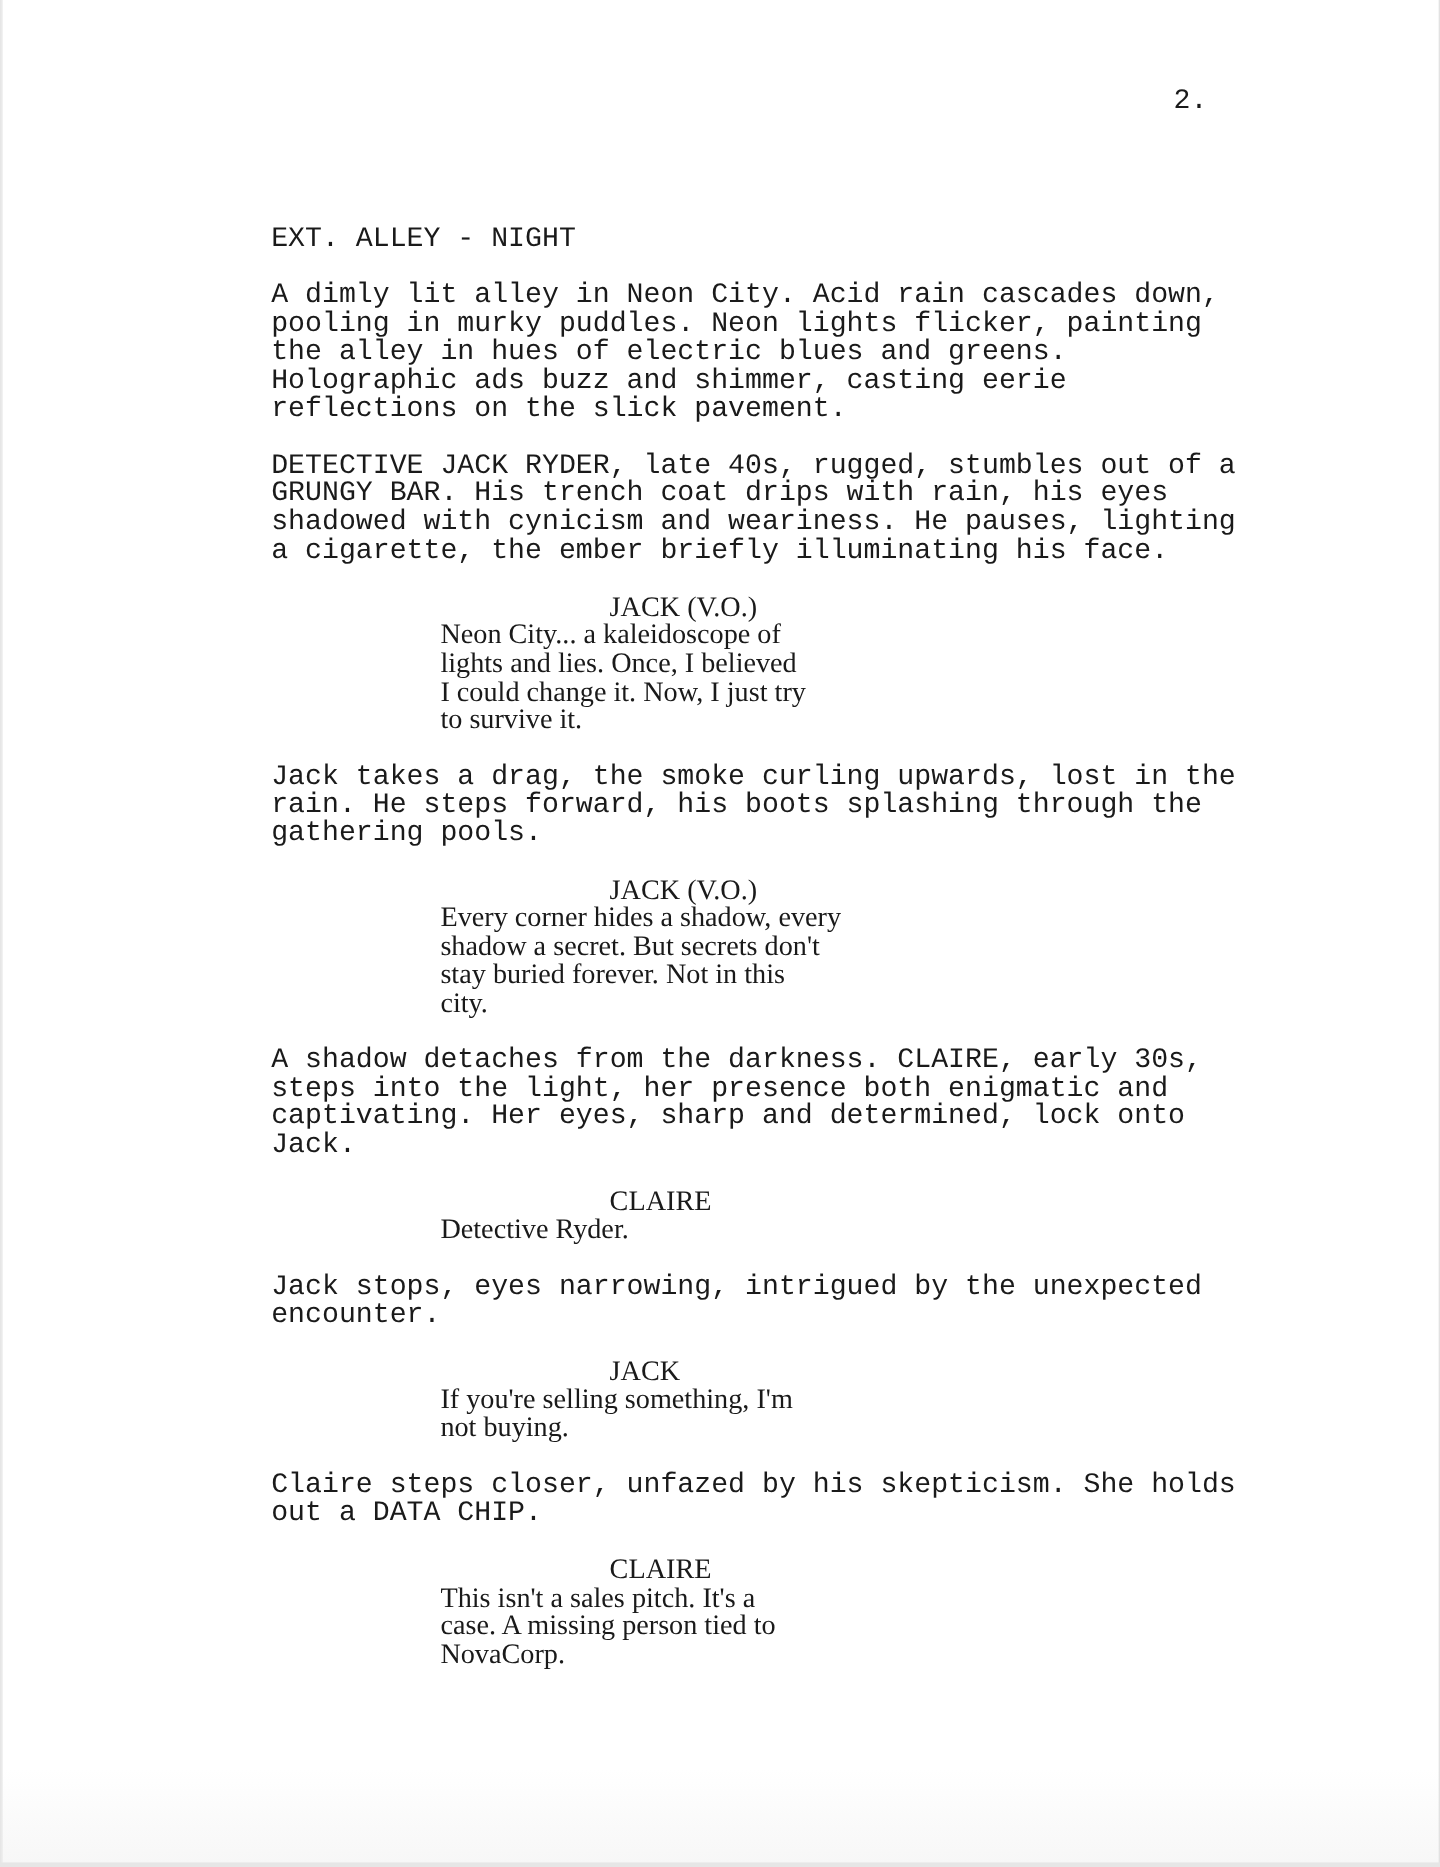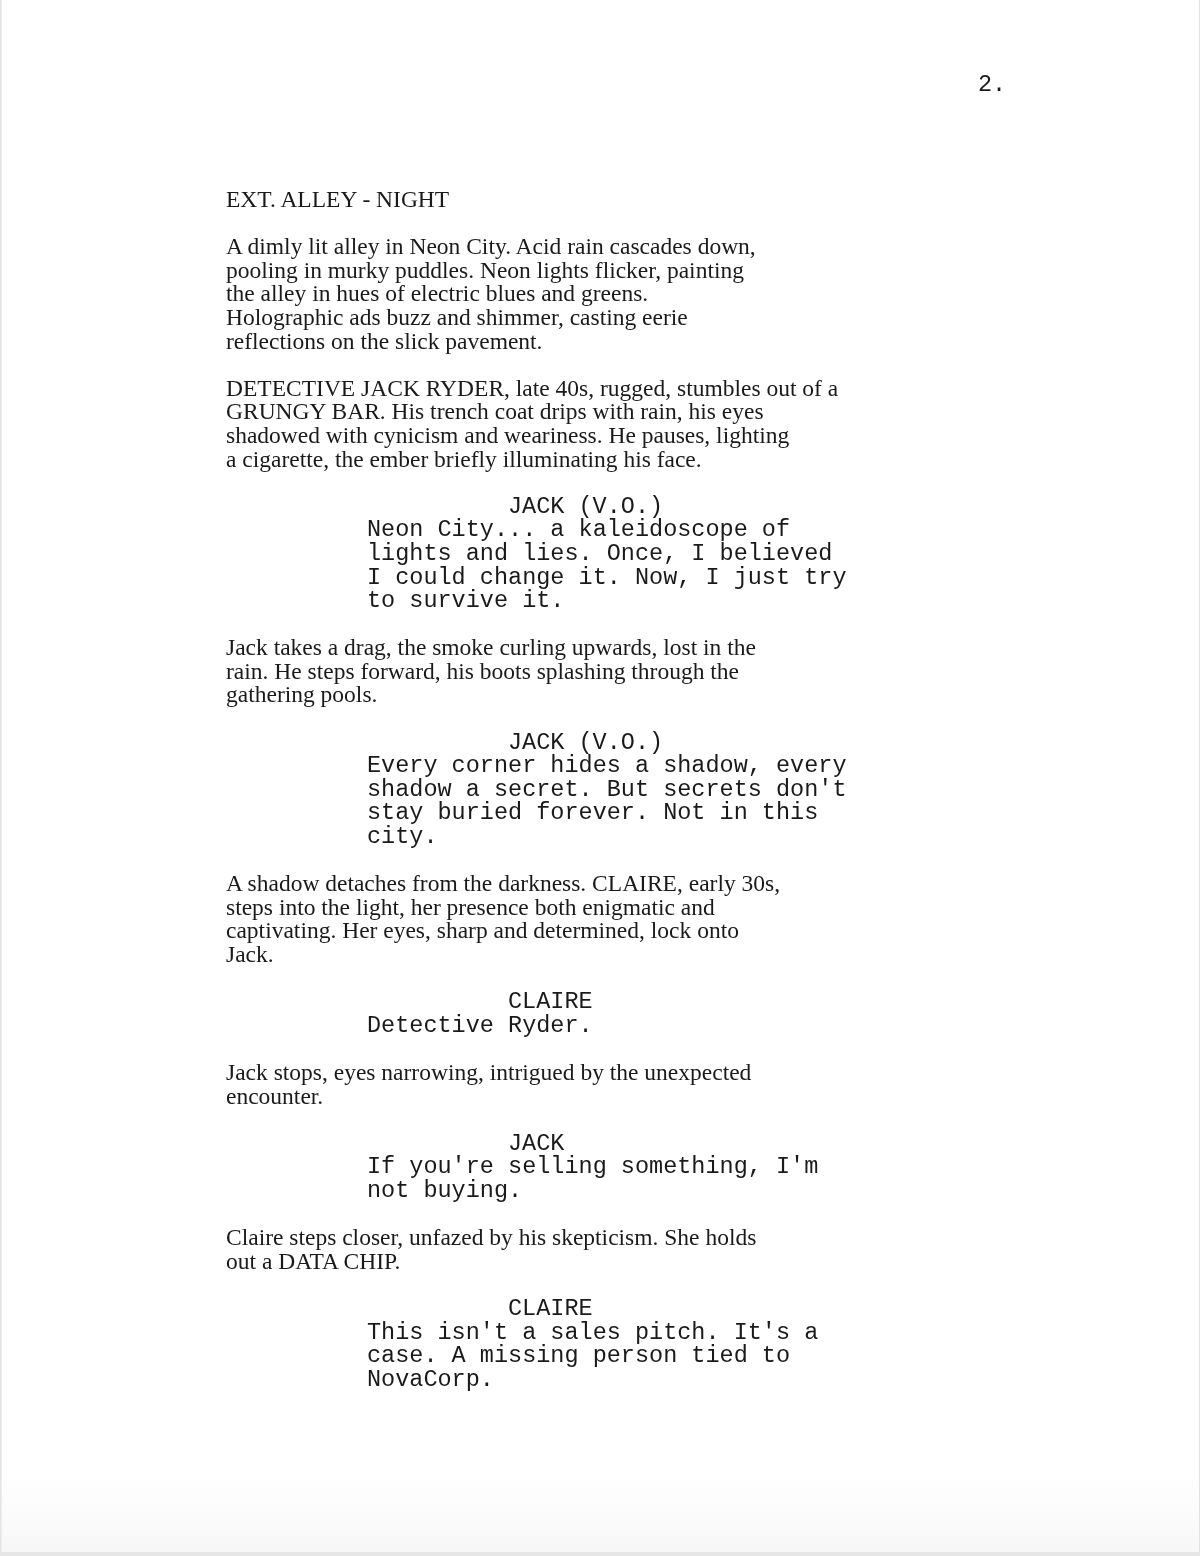--- a/index.html
+++ b/index.html
@@ -22,26 +22,26 @@
       color: #1a1a1a;
       white-space: pre;
     }
     .page-number {
       position: absolute; left: 976px; top: 73px;
     }
     .script {
       position: absolute; left: 224px; top: 188px;
       width: 830px;
     }
-    .block { margin: 0 0 23.6px 0; font-family: Liberation Serif, serif; }
+    .block { margin: 0 0 23.6px 0; }
     .scene-heading { }
     .action { }
     .character { padding-left: 282px; }
     .dialogue { padding-left: 141px; }
-    .dialogue-block { margin: 0 0 23.6px 0; }
+    .dialogue-block { margin: 0 0 23.6px 0; font-family: Liberation Serif, serif; }
   </style>
 </head>
 <body>
 
 <div class="page">
   <div class="mono page-number">2.</div>
   <div class="mono script" id="script"><div class="block scene-heading"><div>EXT. ALLEY - NIGHT</div></div><div class="block action"><div>A dimly lit alley in Neon City. Acid rain cascades down,</div><div>pooling in murky puddles. Neon lights flicker, painting</div><div>the alley in hues of electric blues and greens.</div><div>Holographic ads buzz and shimmer, casting eerie</div><div>reflections on the slick pavement.</div></div><div class="block action"><div>DETECTIVE JACK RYDER, late 40s, rugged, stumbles out of a</div><div>GRUNGY BAR. His trench coat drips with rain, his eyes</div><div>shadowed with cynicism and weariness. He pauses, lighting</div><div>a cigarette, the ember briefly illuminating his face.</div></div><div class="dialogue-block"><div class="character">JACK (V.O.)</div><div class="dialogue">Neon City... a kaleidoscope of</div><div class="dialogue">lights and lies. Once, I believed</div><div class="dialogue">I could change it. Now, I just try</div><div class="dialogue">to survive it.</div></div><div class="block action"><div>Jack takes a drag, the smoke curling upwards, lost in the</div><div>rain. He steps forward, his boots splashing through the</div><div>gathering pools.</div></div><div class="dialogue-block"><div class="character">JACK (V.O.)</div><div class="dialogue">Every corner hides a shadow, every</div><div class="dialogue">shadow a secret. But secrets don't</div><div class="dialogue">stay buried forever. Not in this</div><div class="dialogue">city.</div></div><div class="block action"><div>A shadow detaches from the darkness. CLAIRE, early 30s,</div><div>steps into the light, her presence both enigmatic and</div><div>captivating. Her eyes, sharp and determined, lock onto</div><div>Jack.</div></div><div class="dialogue-block"><div class="character">CLAIRE</div><div class="dialogue">Detective Ryder.</div></div><div class="block action"><div>Jack stops, eyes narrowing, intrigued by the unexpected</div><div>encounter.</div></div><div class="dialogue-block"><div class="character">JACK</div><div class="dialogue">If you're selling something, I'm</div><div class="dialogue">not buying.</div></div><div class="block action"><div>Claire steps closer, unfazed by his skepticism. She holds</div><div>out a DATA CHIP.</div></div><div class="dialogue-block"><div class="character">CLAIRE</div><div class="dialogue">This isn't a sales pitch. It's a</div><div class="dialogue">case. A missing person tied to</div><div class="dialogue">NovaCorp.</div></div></div>
 </div>
 
 </body></html>

